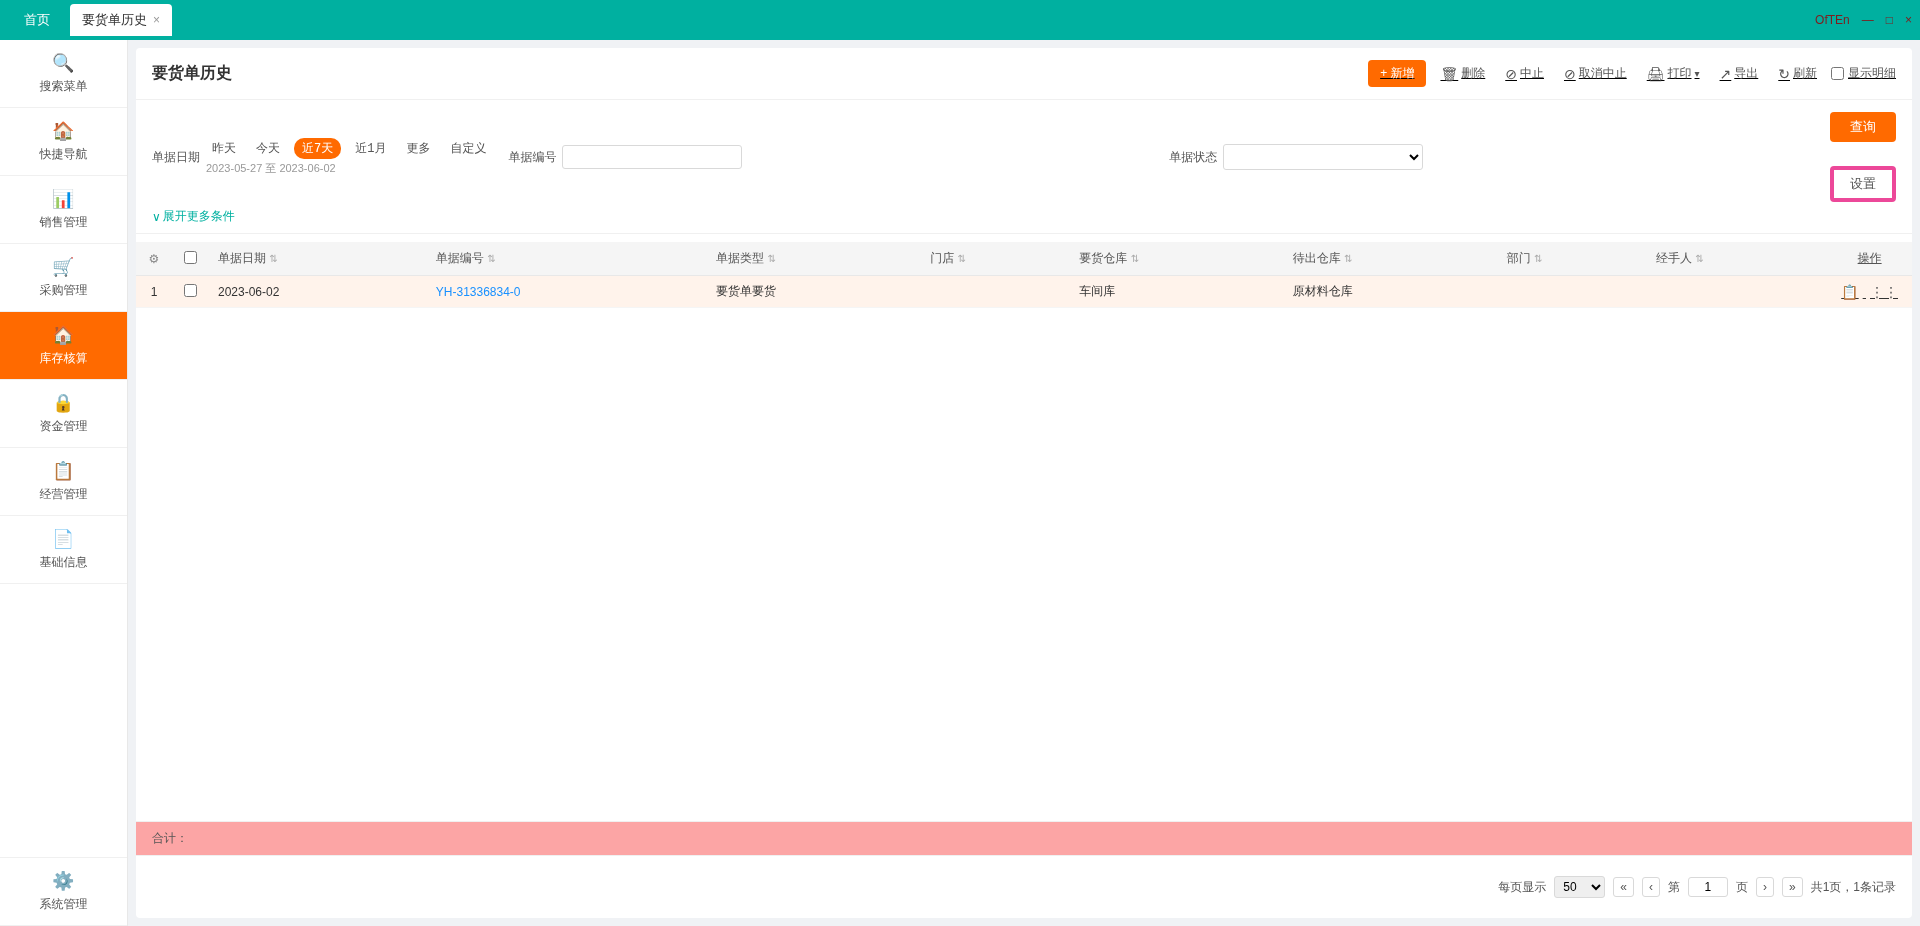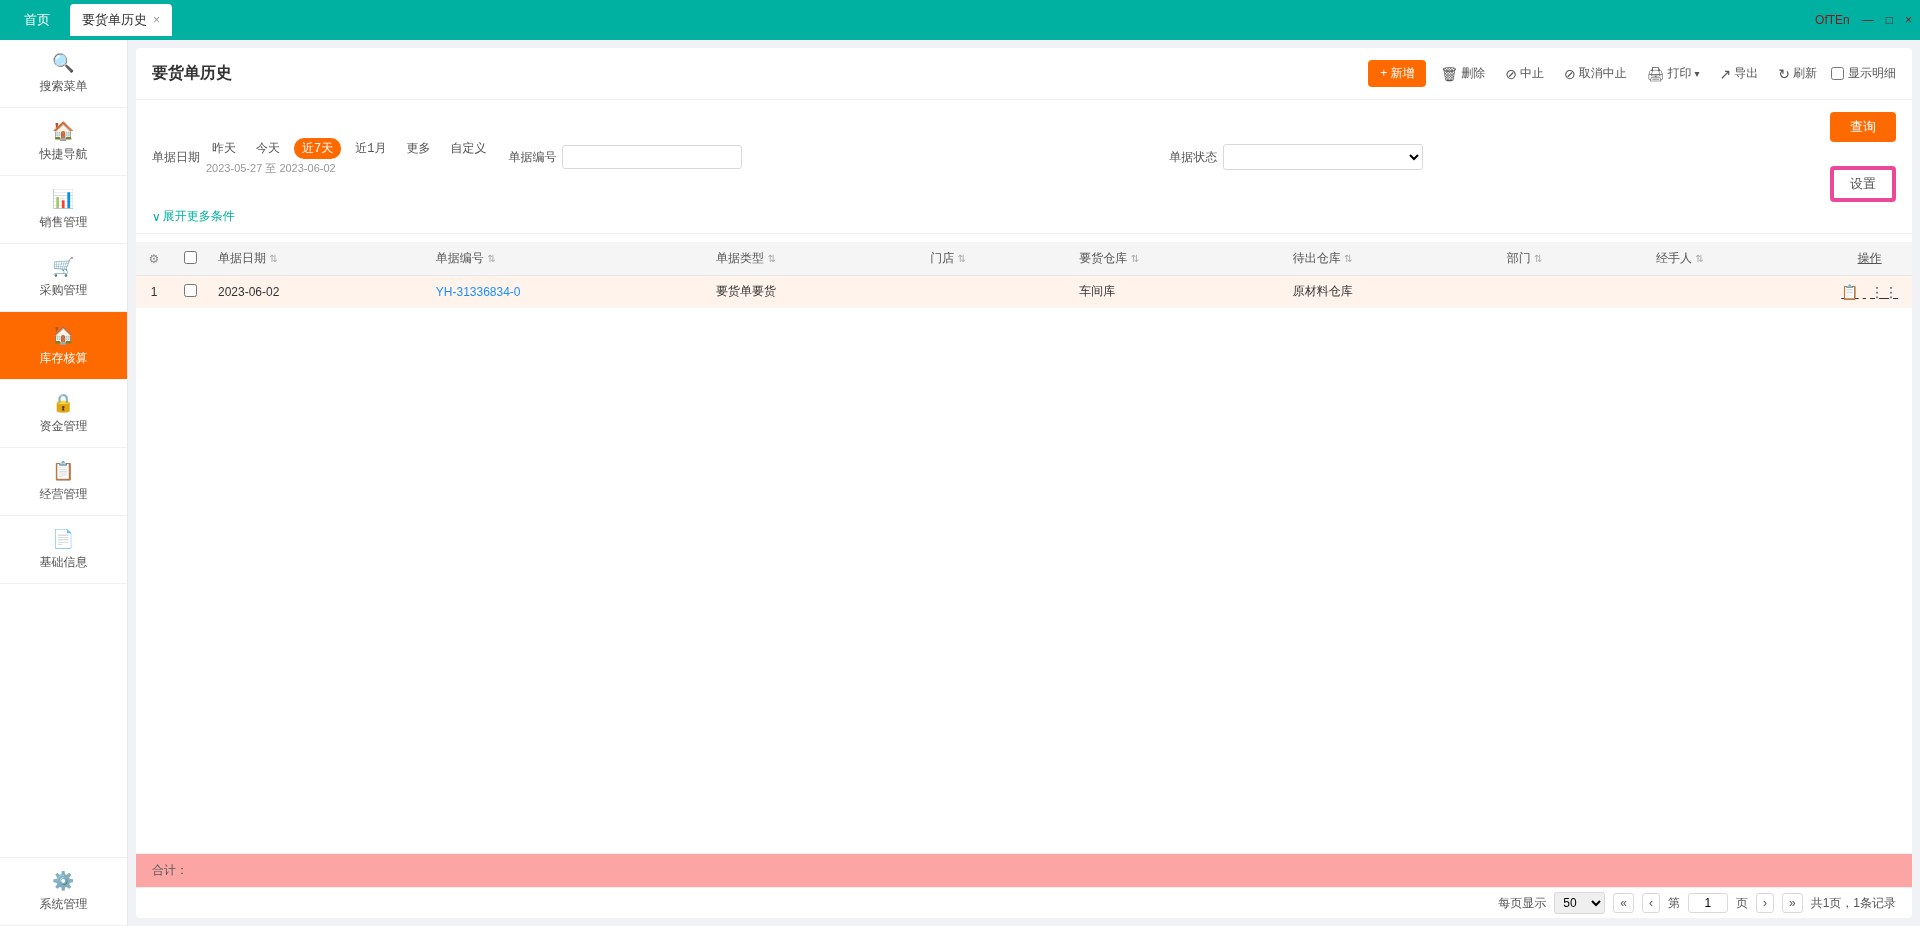--- a/index.html
+++ b/index.html
@@ -119,20 +119,21 @@
     .page-title {
       font-size: 16px;
       font-weight: bold;
       color: #333;
       flex: 1;
     }
     .toolbar {
       display: flex;
       align-items: center;
       gap: 8px;
+      text-decoration: underline;
     }
     .toolbar-btn {
       display: flex;
       align-items: center;
       gap: 3px;
       color: #555;
       cursor: pointer;
       font-size: 12px;
       padding: 4px 6px;
       border-radius: 3px;
@@ -286,21 +287,21 @@
       font-size: 12px;
       color: #555;
       flex-shrink: 0;
     }
 
     
     .pagination-bar {
       display: flex;
       align-items: center;
       justify-content: flex-end;
-      padding: 4px 16px;
+      padding: 20px 16px;
       border-top: 1px solid #f0f0f0;
       gap: 8px;
       font-size: 12px;
       color: #555;
       flex-shrink: 0;
     }
     .page-size-select {
       border: 1px solid #d9d9d9;
       border-radius: 3px;
       padding: 2px 4px;

